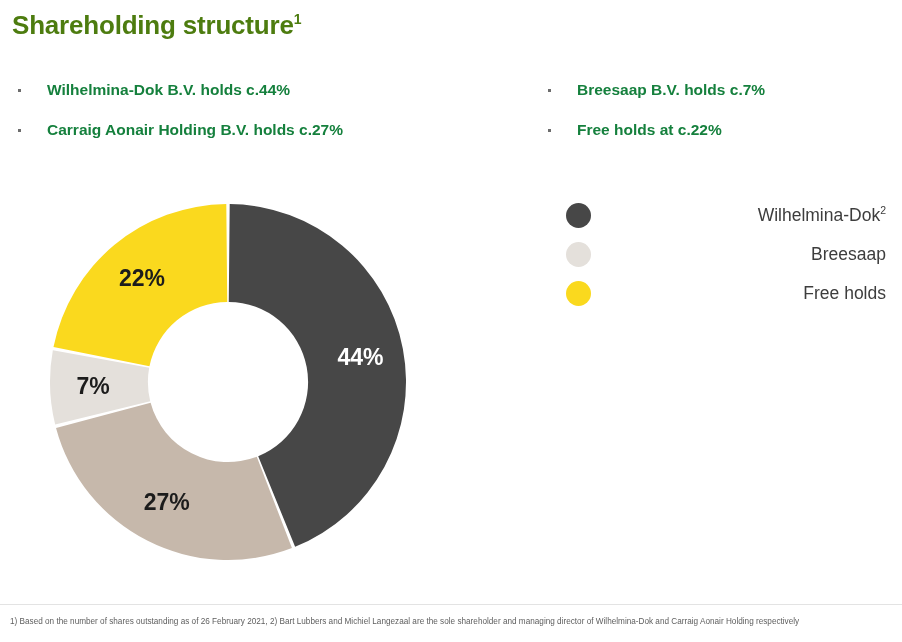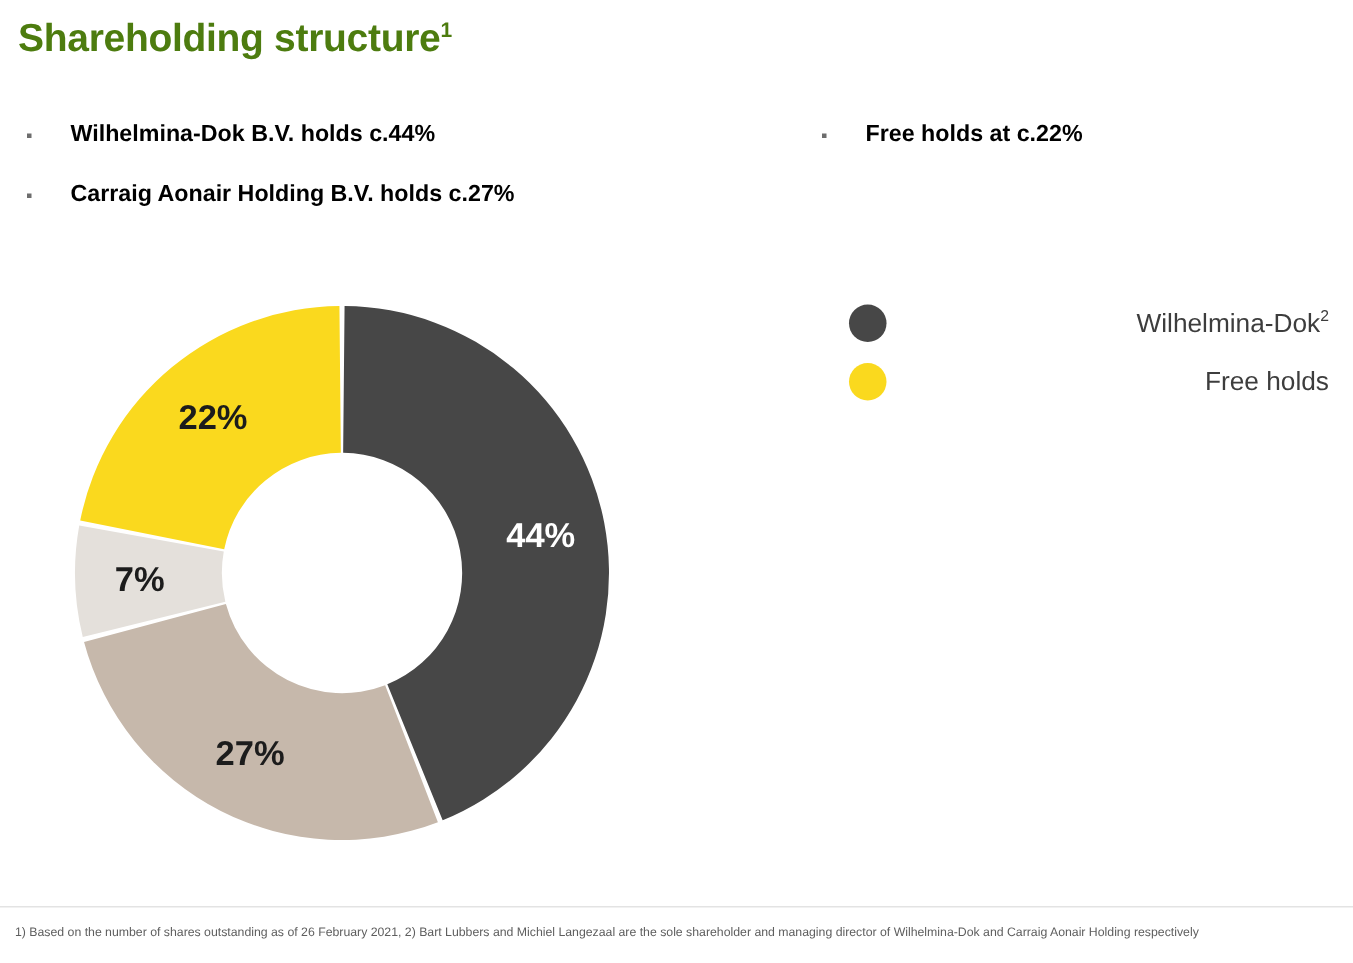--- a/index.html
+++ b/index.html
@@ -54,21 +54,21 @@
     width: 3px;
     height: 3px;
     background: #6d6d6d;
     margin-top: 9px;
     margin-right: 26px;
     flex: 0 0 auto;
   }
   .bullet-text {
     font-size: 15.5px;
     font-weight: bold;
-    color: #000000;
+    color: #15803d;
     white-space: nowrap;
     line-height: 20px;
   }
 
   
   .chart-wrap {
     position: absolute;
     left: 48px;
     top: 202px;
     width: 360px;
@@ -146,20 +146,24 @@
         <span class="bullet-text">Wilhelmina-Dok B.V. holds c.44%</span>
       </div>
       <div class="bullet-row">
         <span class="bullet-dot"></span>
         <span class="bullet-text">Carraig Aonair Holding B.V. holds c.27%</span>
       </div>
     </div>
 </div>
 <div class="bullets bullets-right">
   <div class="bullet-col" id="bullets-right-col">
+      <div class="bullet-row">
+        <span class="bullet-dot"></span>
+        <span class="bullet-text">Breesaap B.V. holds c.7%</span>
+      </div>
       <div class="bullet-row">
         <span class="bullet-dot"></span>
         <span class="bullet-text">Free holds at c.22%</span>
       </div>
     </div>
 </div>
 
 <div class="chart-wrap">
   <svg class="donut-svg" viewBox="0 0 360 360">
     <g id="donut-slices">
@@ -177,20 +181,24 @@
   </svg>
 </div>
 
 <div class="legend">
   <div id="legend-list">
       <div class="legend-item">
         <span class="legend-swatch" style="background: rgb(71, 71, 71);"></span>
         <span class="legend-label"><span>Wilhelmina-Dok</span><sup>2</sup></span>
       </div>
       <div class="legend-item">
+        <span class="legend-swatch" style="background: rgb(228, 224, 219);"></span>
+        <span class="legend-label"><span>Breesaap</span></span>
+      </div>
+      <div class="legend-item">
         <span class="legend-swatch" style="background: rgb(250, 217, 30);"></span>
         <span class="legend-label"><span>Free holds</span></span>
       </div>
     </div>
 </div>
 
 <div class="footnote-rule"></div>
 <div class="footnote">1) Based on the number of shares outstanding as of 26 February 2021, 2) Bart Lubbers and Michiel Langezaal are the sole shareholder and managing director of Wilhelmina-Dok and Carraig Aonair Holding respectively</div>
 
 </body></html>

